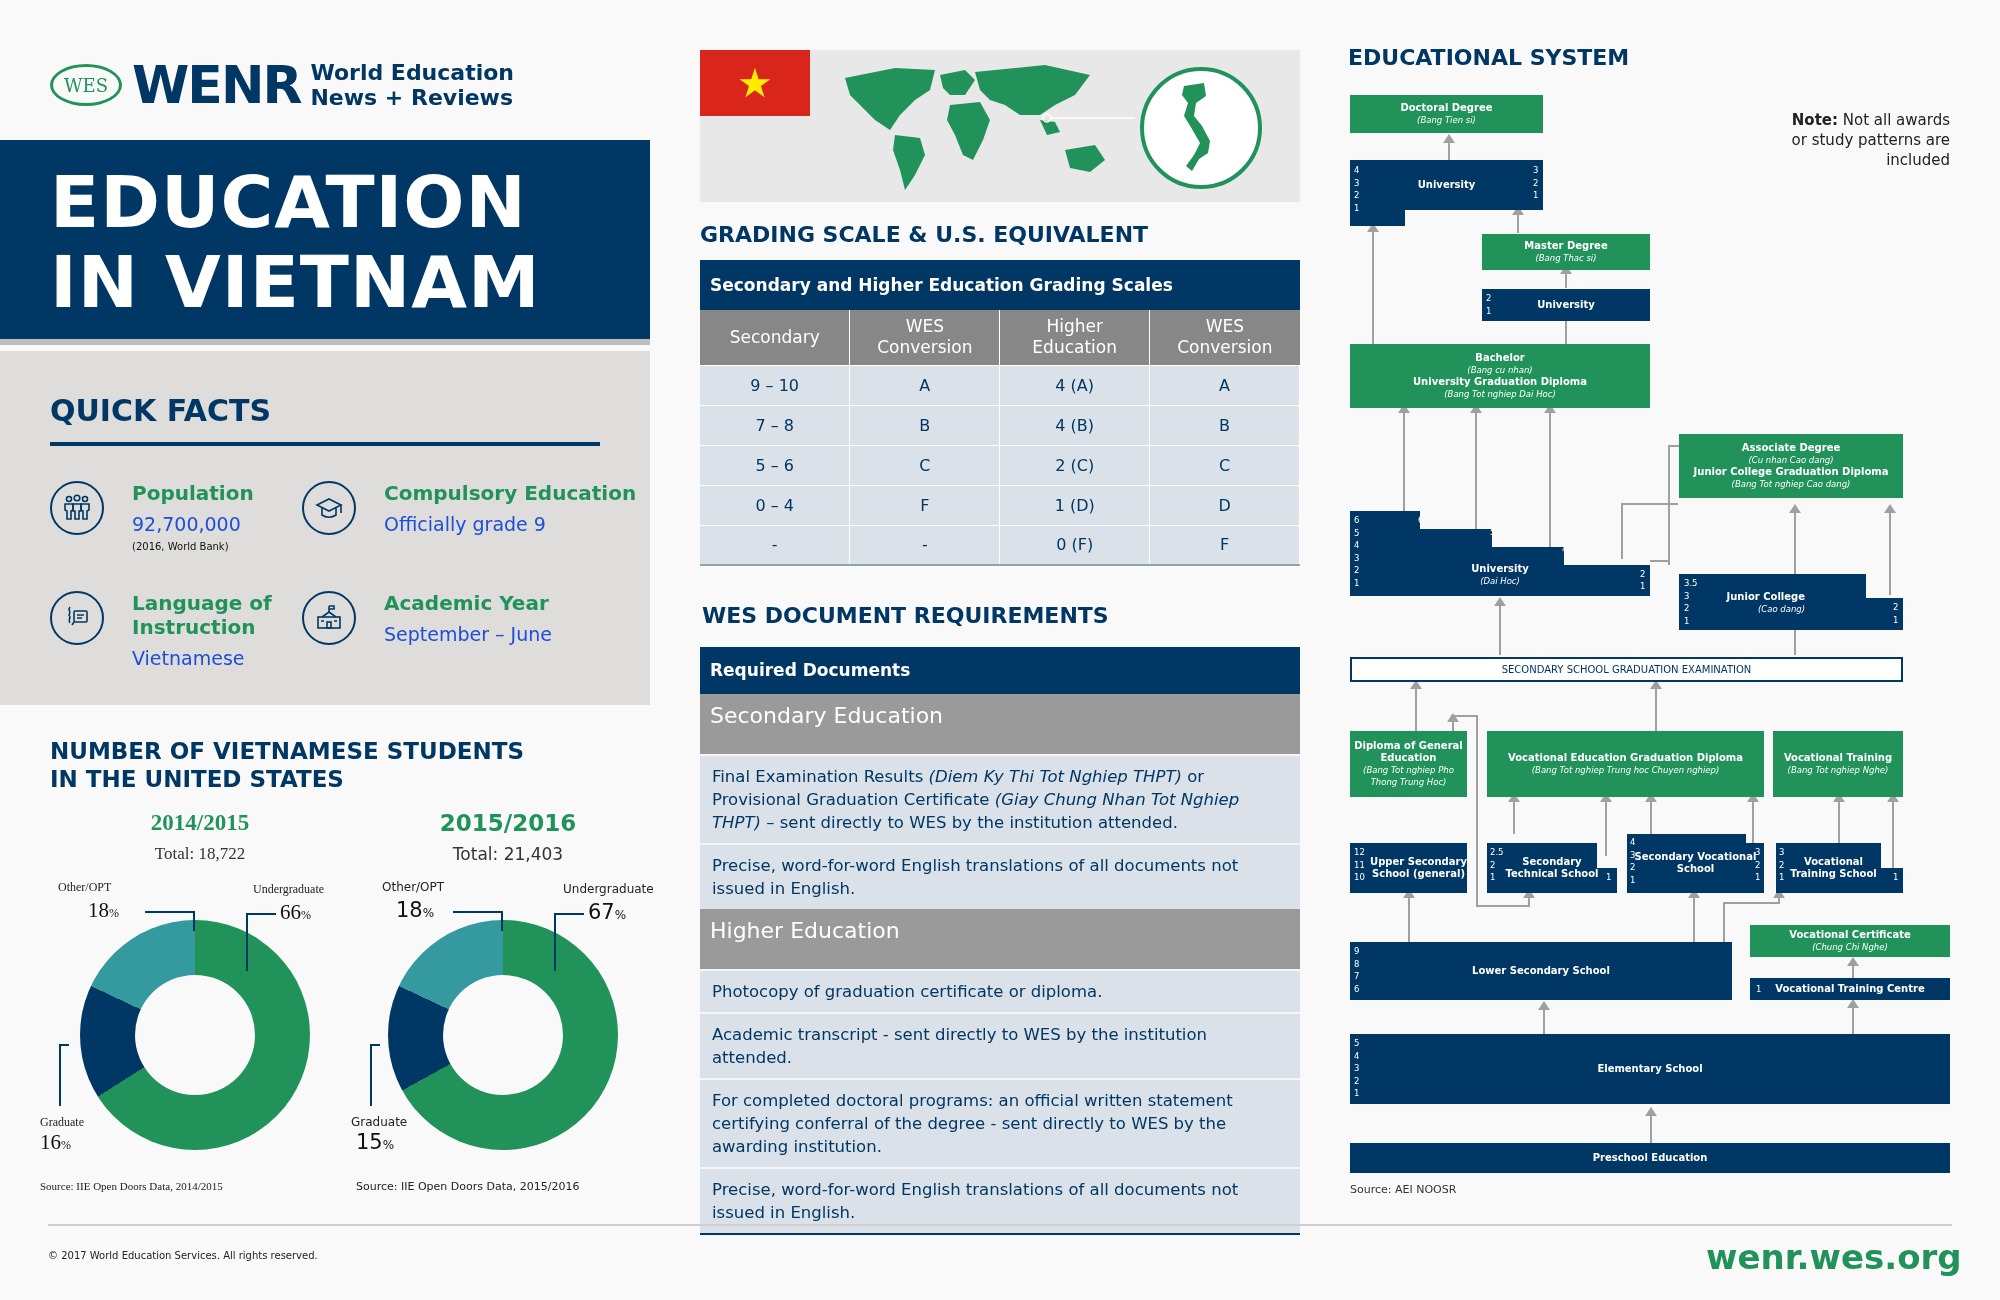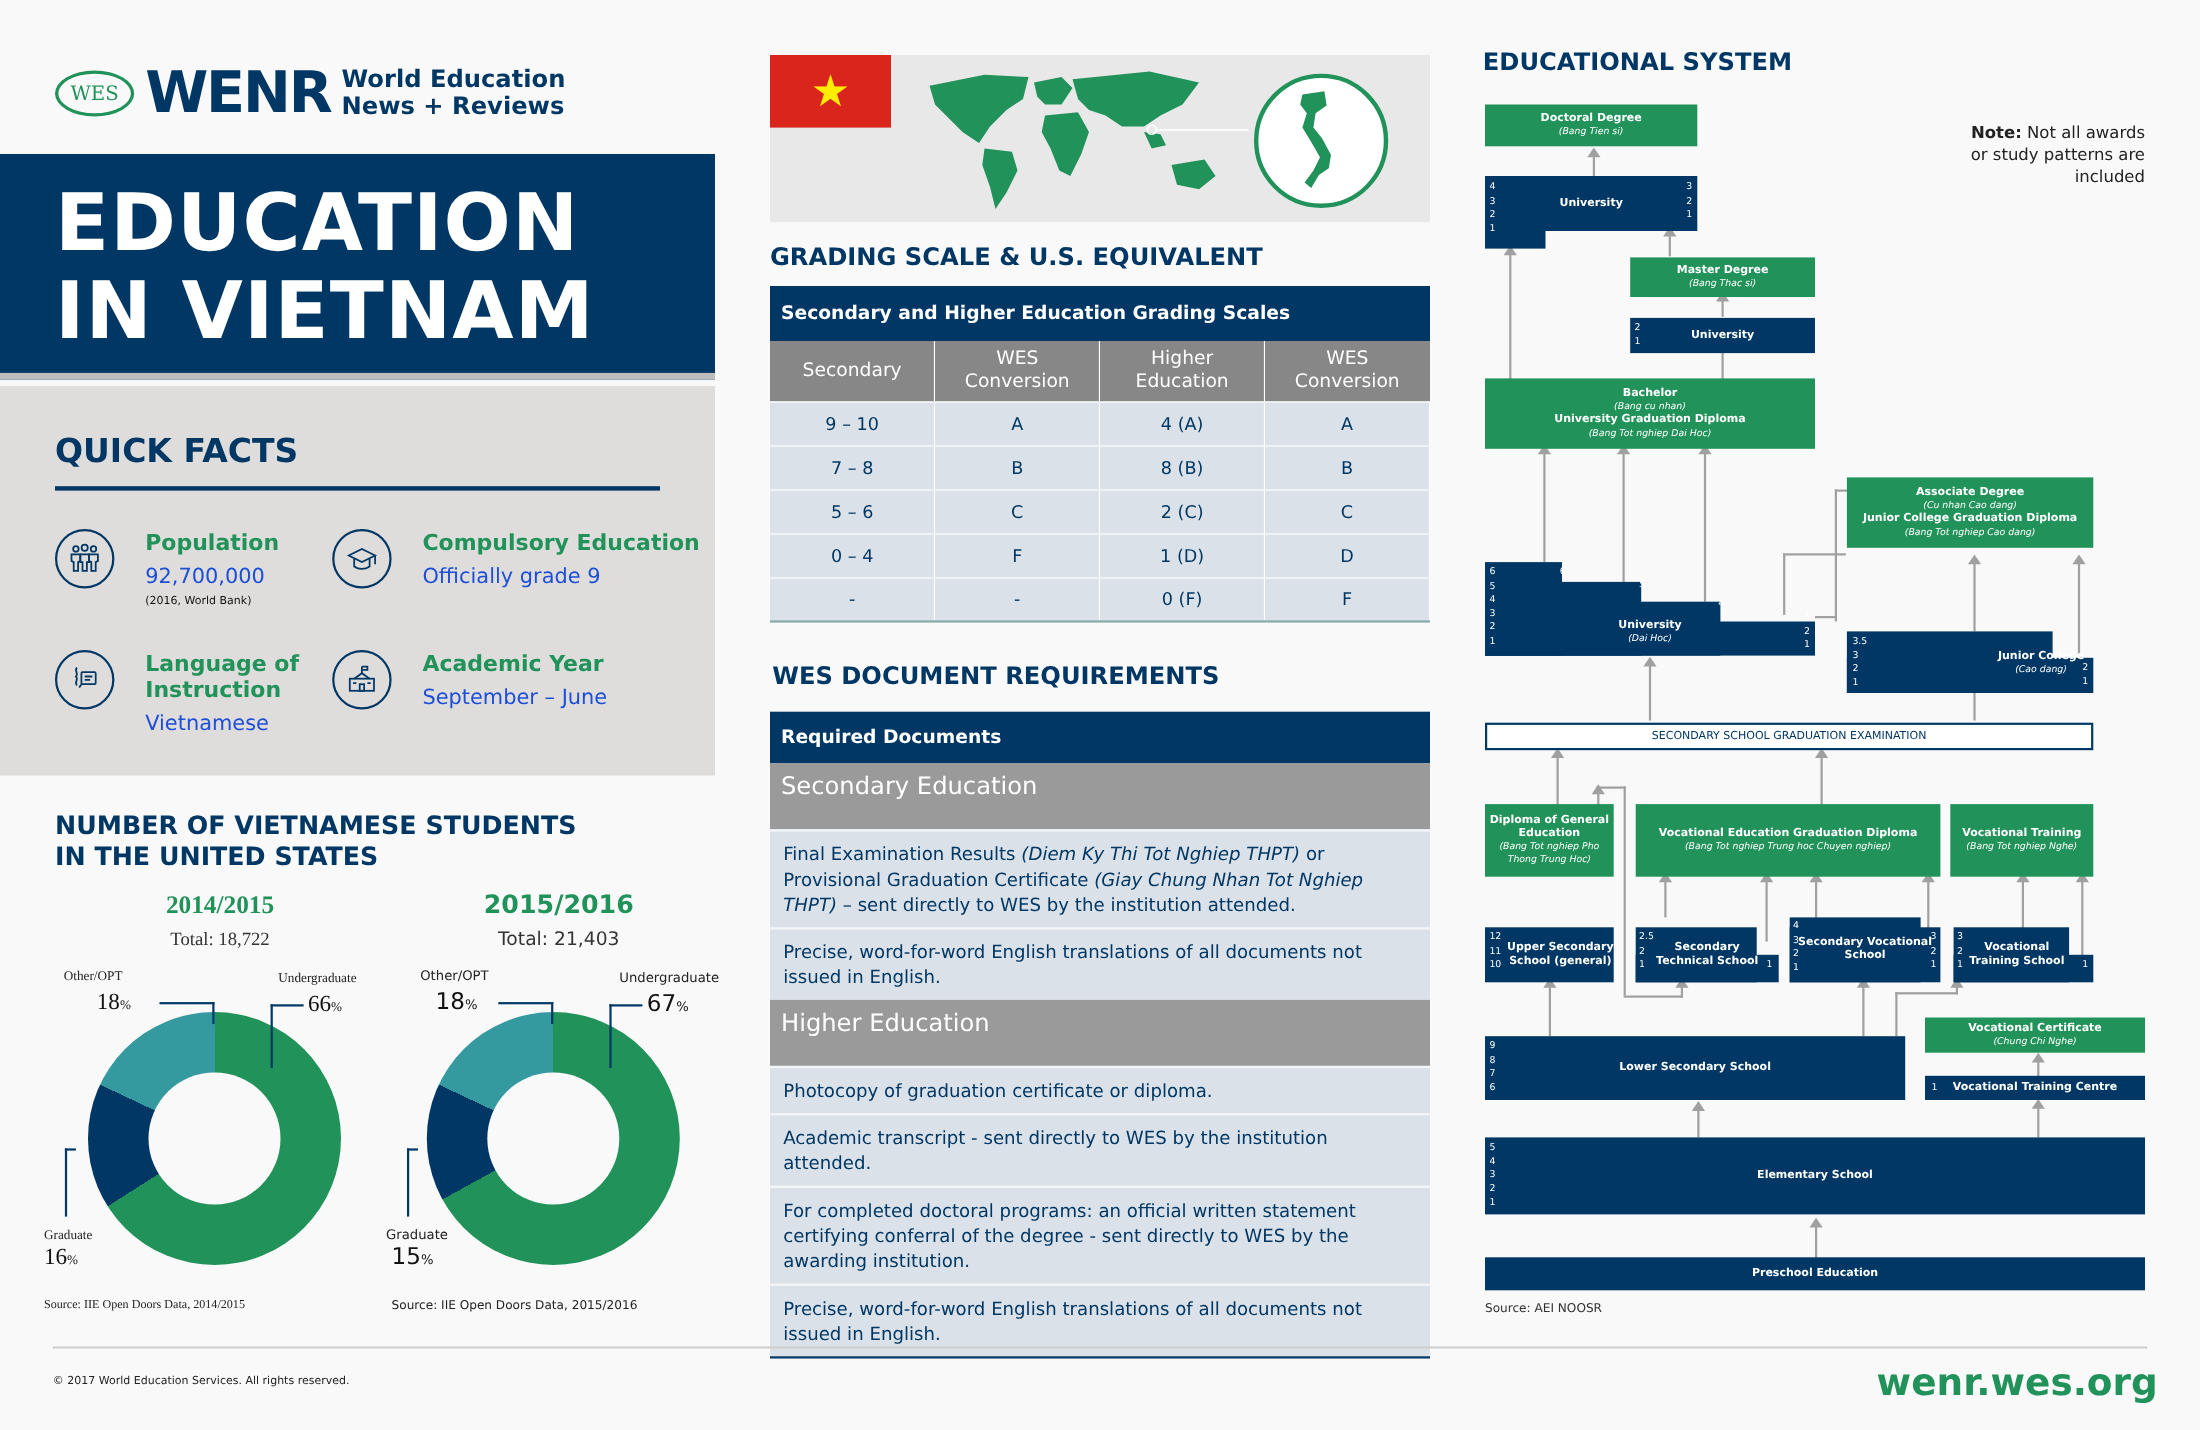--- a/index.html
+++ b/index.html
@@ -239,21 +239,21 @@
   </tr>
   <tr>
         <td>9 – 10</td>
         <td>A</td>
         <td>4 (A)</td>
         <td>A</td>
       </tr>
   <tr>
         <td>7 – 8</td>
         <td>B</td>
-        <td>8 (B)</td>
+        <td>4 (B)</td>
         <td>B</td>
       </tr>
   <tr>
         <td>5 – 6</td>
         <td>C</td>
         <td>2 (C)</td>
         <td>C</td>
       </tr>
   <tr>
         <td>0 – 4</td>
@@ -414,21 +414,21 @@
 1</div>
 <div class="yr" style="left:1418px; top:514px;">6</div>
 <div class="yr" style="left:1490px; top:526px;">5</div>
 <div class="yr" style="left:1562px; top:543px;">4</div>
 <div class="yr" style="left:1640px; top:555px; white-space:pre;">3
 2
 1</div>
 
 <div class="box n" style="left:1679px; top:574px; width:187px; height:56px;"></div>
 <div class="box n" style="left:1679px; top:598px; width:224px; height:32px;"></div>
-<div class="box" style="left:1762px; top:585px; width:187px; height:36px;">
+<div class="box" style="left:1618px; top:585px; width:187px; height:36px;align-items:flex-end;">
   <b>Junior College</b>
     <i>(Cao dang)</i>
 </div>
 <div class="yr" style="left:1684px; top:577px; white-space:pre;">3.5
 3
 2
 1</div>
 <div class="yr" style="left:1893px; top:601px; white-space:pre;">2
 1</div>
 

